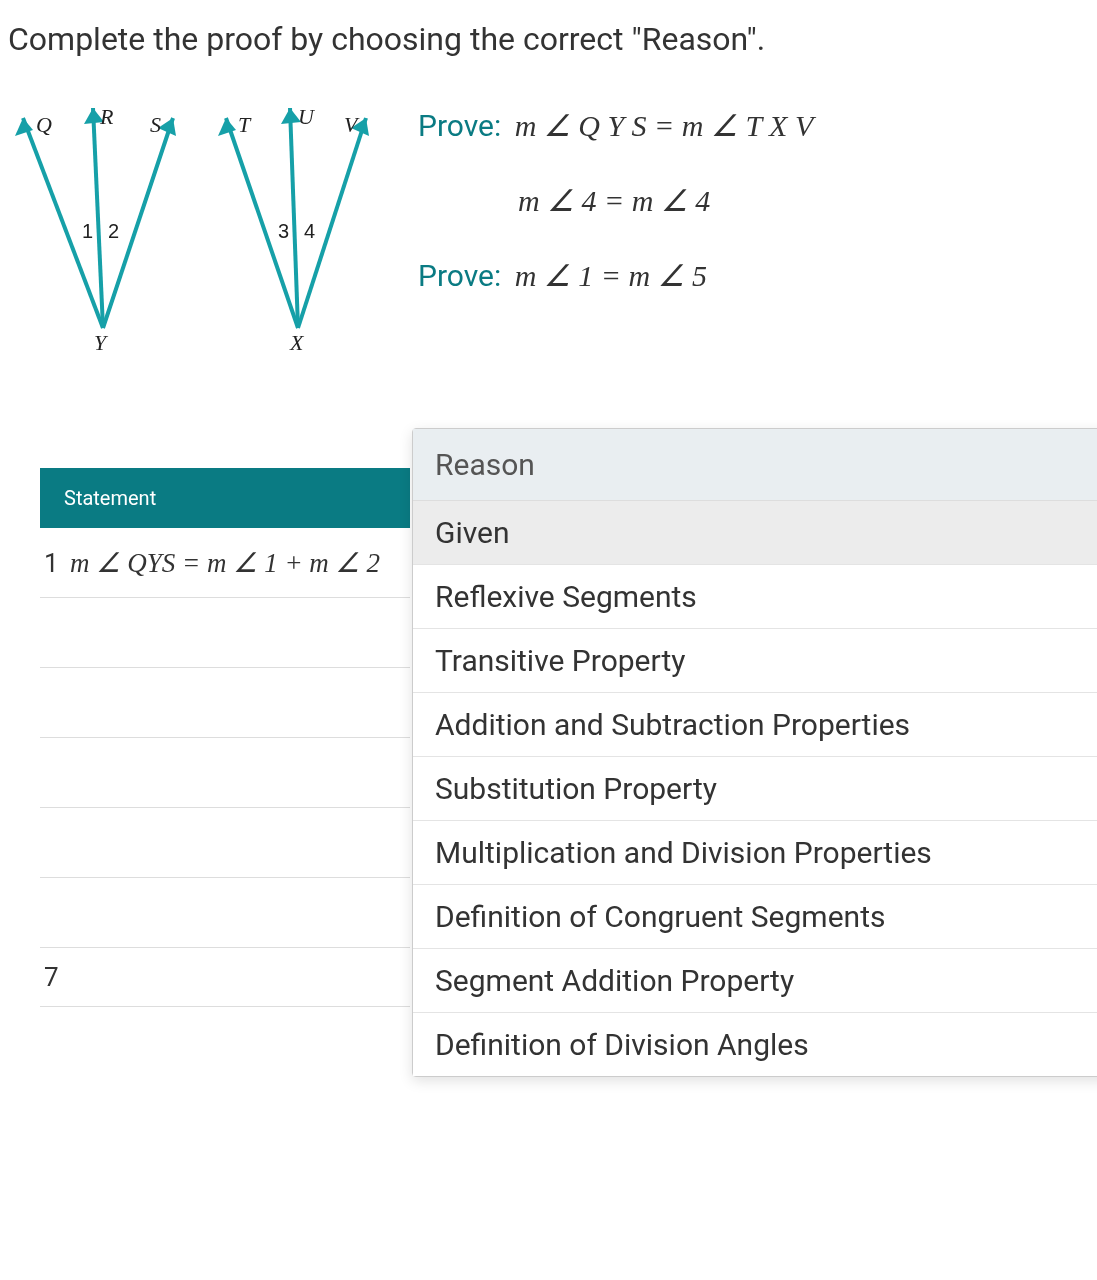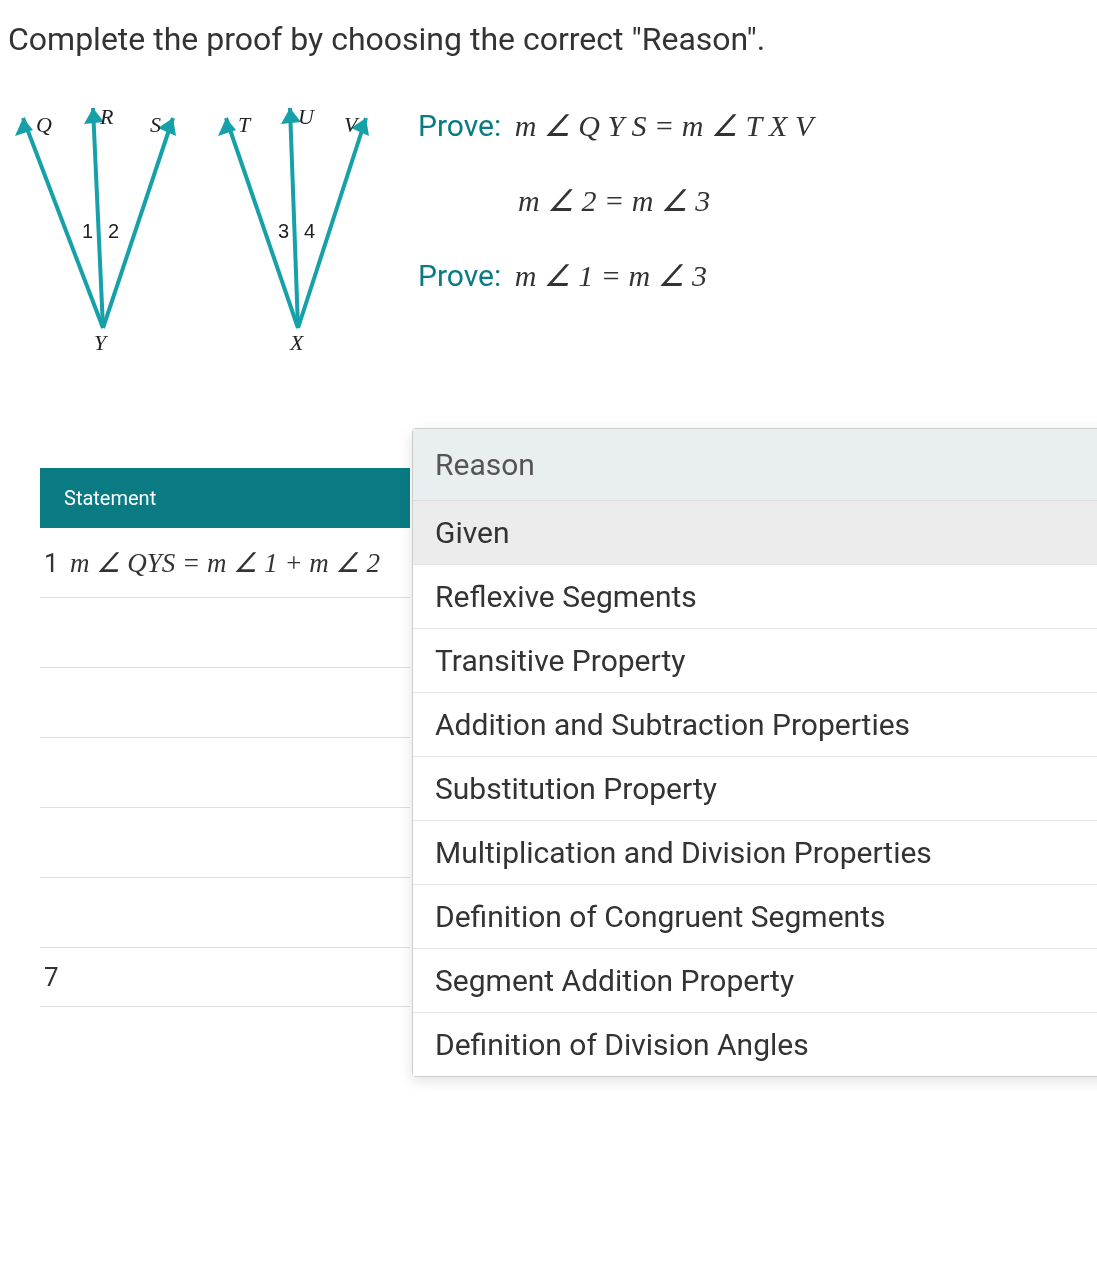--- a/index.html
+++ b/index.html
@@ -170,25 +170,25 @@
       <text class="numlabel" x="296" y="140">4</text>
     </g>
   </svg>
 
   <div class="math-block">
     <div class="row">
       <span class="label-word">Prove:</span>
       <span>m ∠ Q Y S  =  m ∠ T X V</span>
     </div>
     <div class="row indent">
-      <span>m ∠ 2  =  m ∠ 3</span>
+      <span>m ∠ 4  =  m ∠ 4</span>
     </div>
     <div class="row">
       <span class="label-word">Prove:</span>
-      <span>m ∠ 1  =  m ∠ 3</span>
+      <span>m ∠ 1  =  m ∠ 5</span>
     </div>
   </div>
 </div>
 
 <div class="proof-area">
 
   <div class="statement-col">
     <div class="stmt-header">Statement</div>
     <div class="stmt-row">
       <div class="stmt-num">1</div>

